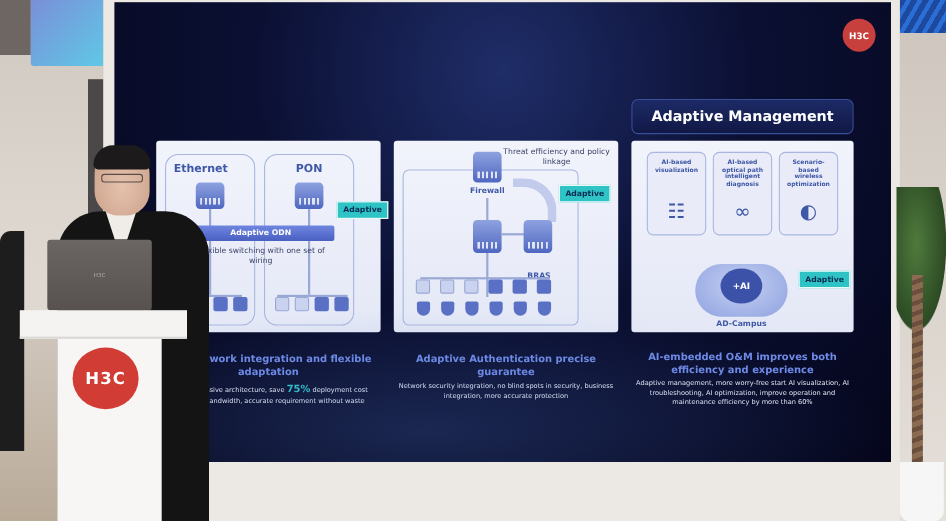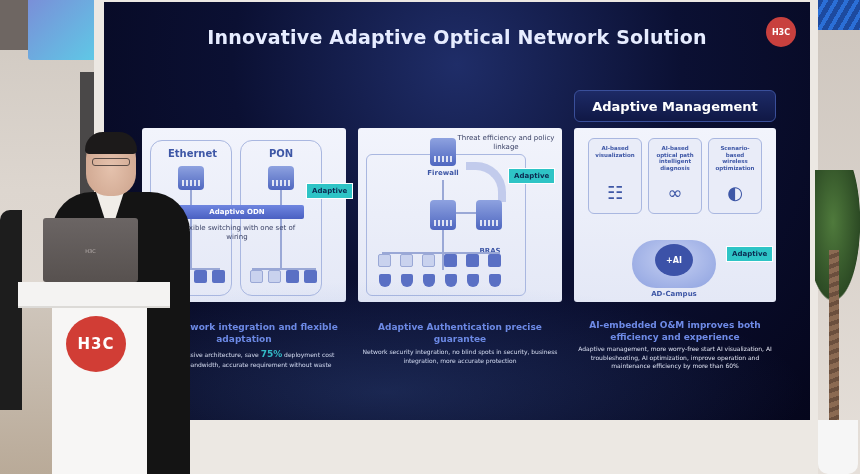--- a/index.html
+++ b/index.html
@@ -65,27 +65,26 @@
 <div class="bg-left-wall"></div>
 <div class="bg-blue-panel"></div>
 <div class="bg-door"></div>
 <div class="bg-floor"></div>
 <div class="bg-right"></div>
 <div class="bg-right-stripes"></div>
 <div class="person-left"></div>
 
 <div class="frame"></div>
 <div class="screen">
-  <div class="slide-title">Innovative Adaptive Optical Network Solution</div>
   <div class="logo-badge">H3C</div>
 
   <div class="panel" style="left:38px;width:204px;">
     <div class="subbox" style="left:8px;top:12px;width:82px;height:156px;"></div>
     <div class="subbox" style="left:98px;top:12px;width:82px;height:156px;"></div>
-    <div class="panel-label" style="left:18px;top:20px;width:65px;">Ethernet</div>
+    <div class="panel-label" style="left:8px;top:20px;width:65px;">Ethernet</div>
     <div class="panel-label" style="left:98px;top:20px;width:82px;">PON</div>
     <div class="device" style="left:36px;top:38px;"></div>
     <div class="device" style="left:126px;top:38px;"></div>
     <div class="line" style="left:48px;top:62px;width:2px;height:78px;"></div>
     <div class="line" style="left:138px;top:62px;width:2px;height:78px;"></div>
     <div class="odn-bar" style="left:28px;top:77px;width:134px;">Adaptive ODN</div>
     <div class="tag" style="left:164px;top:55px;">Adaptive</div>
     <div class="note" style="left:30px;top:96px;width:130px;">Flexible switching with one set of wiring</div>
     <div class="line" style="left:48px;top:140px;width:30px;height:2px;"></div>
     <div class="small-dev" style="left:52px;top:142px;"></div>

